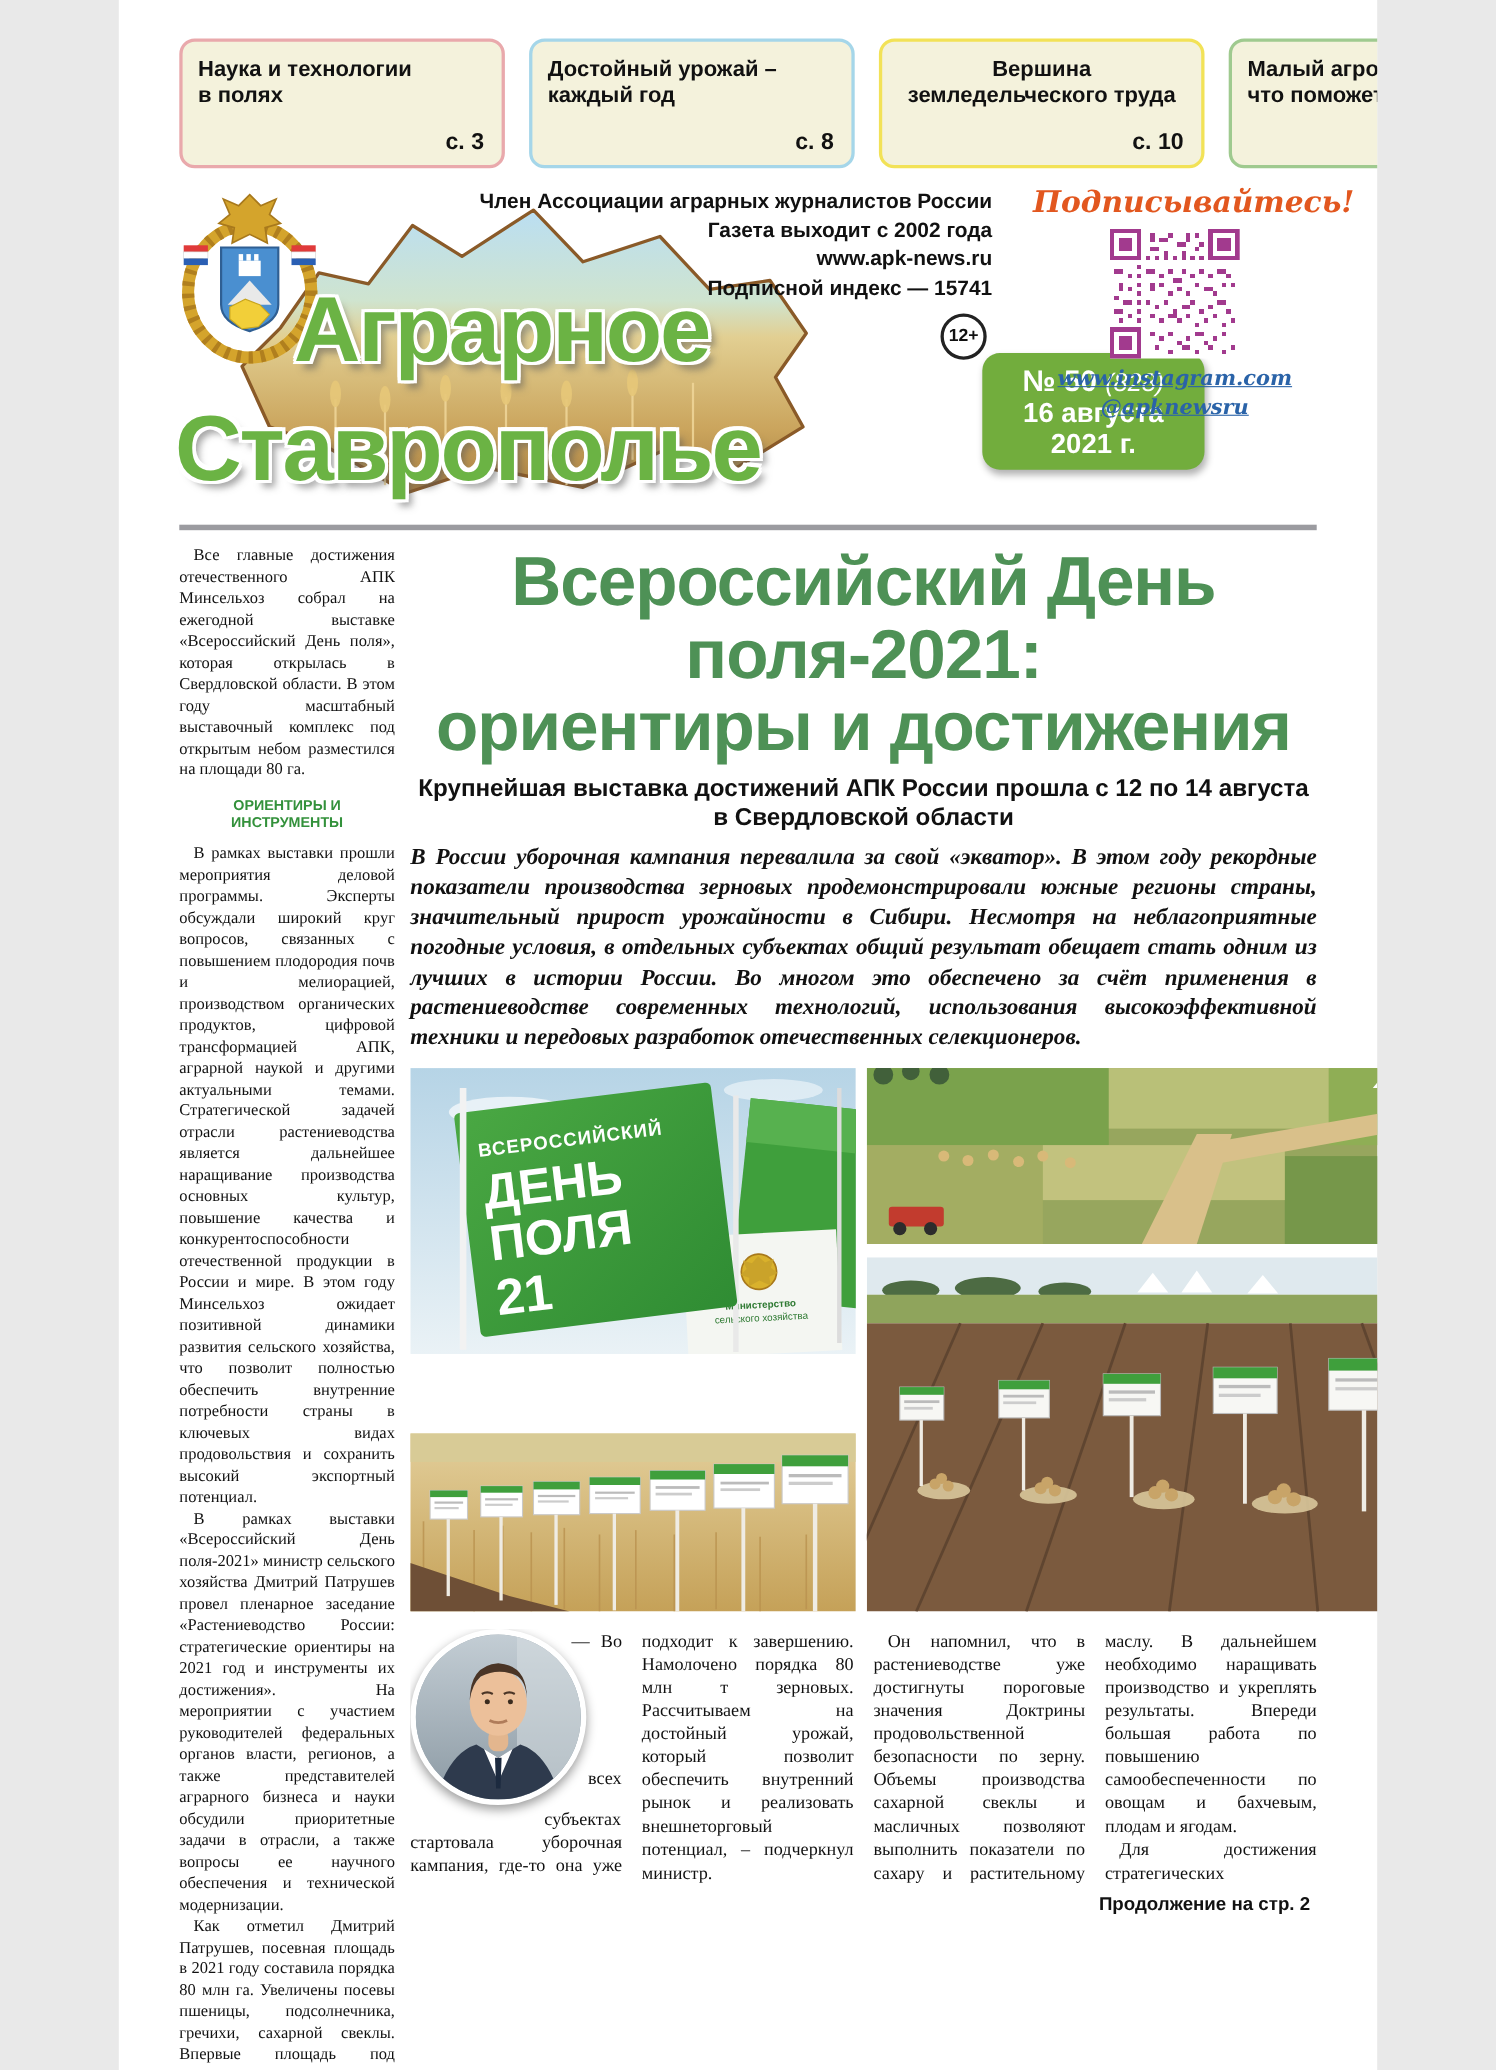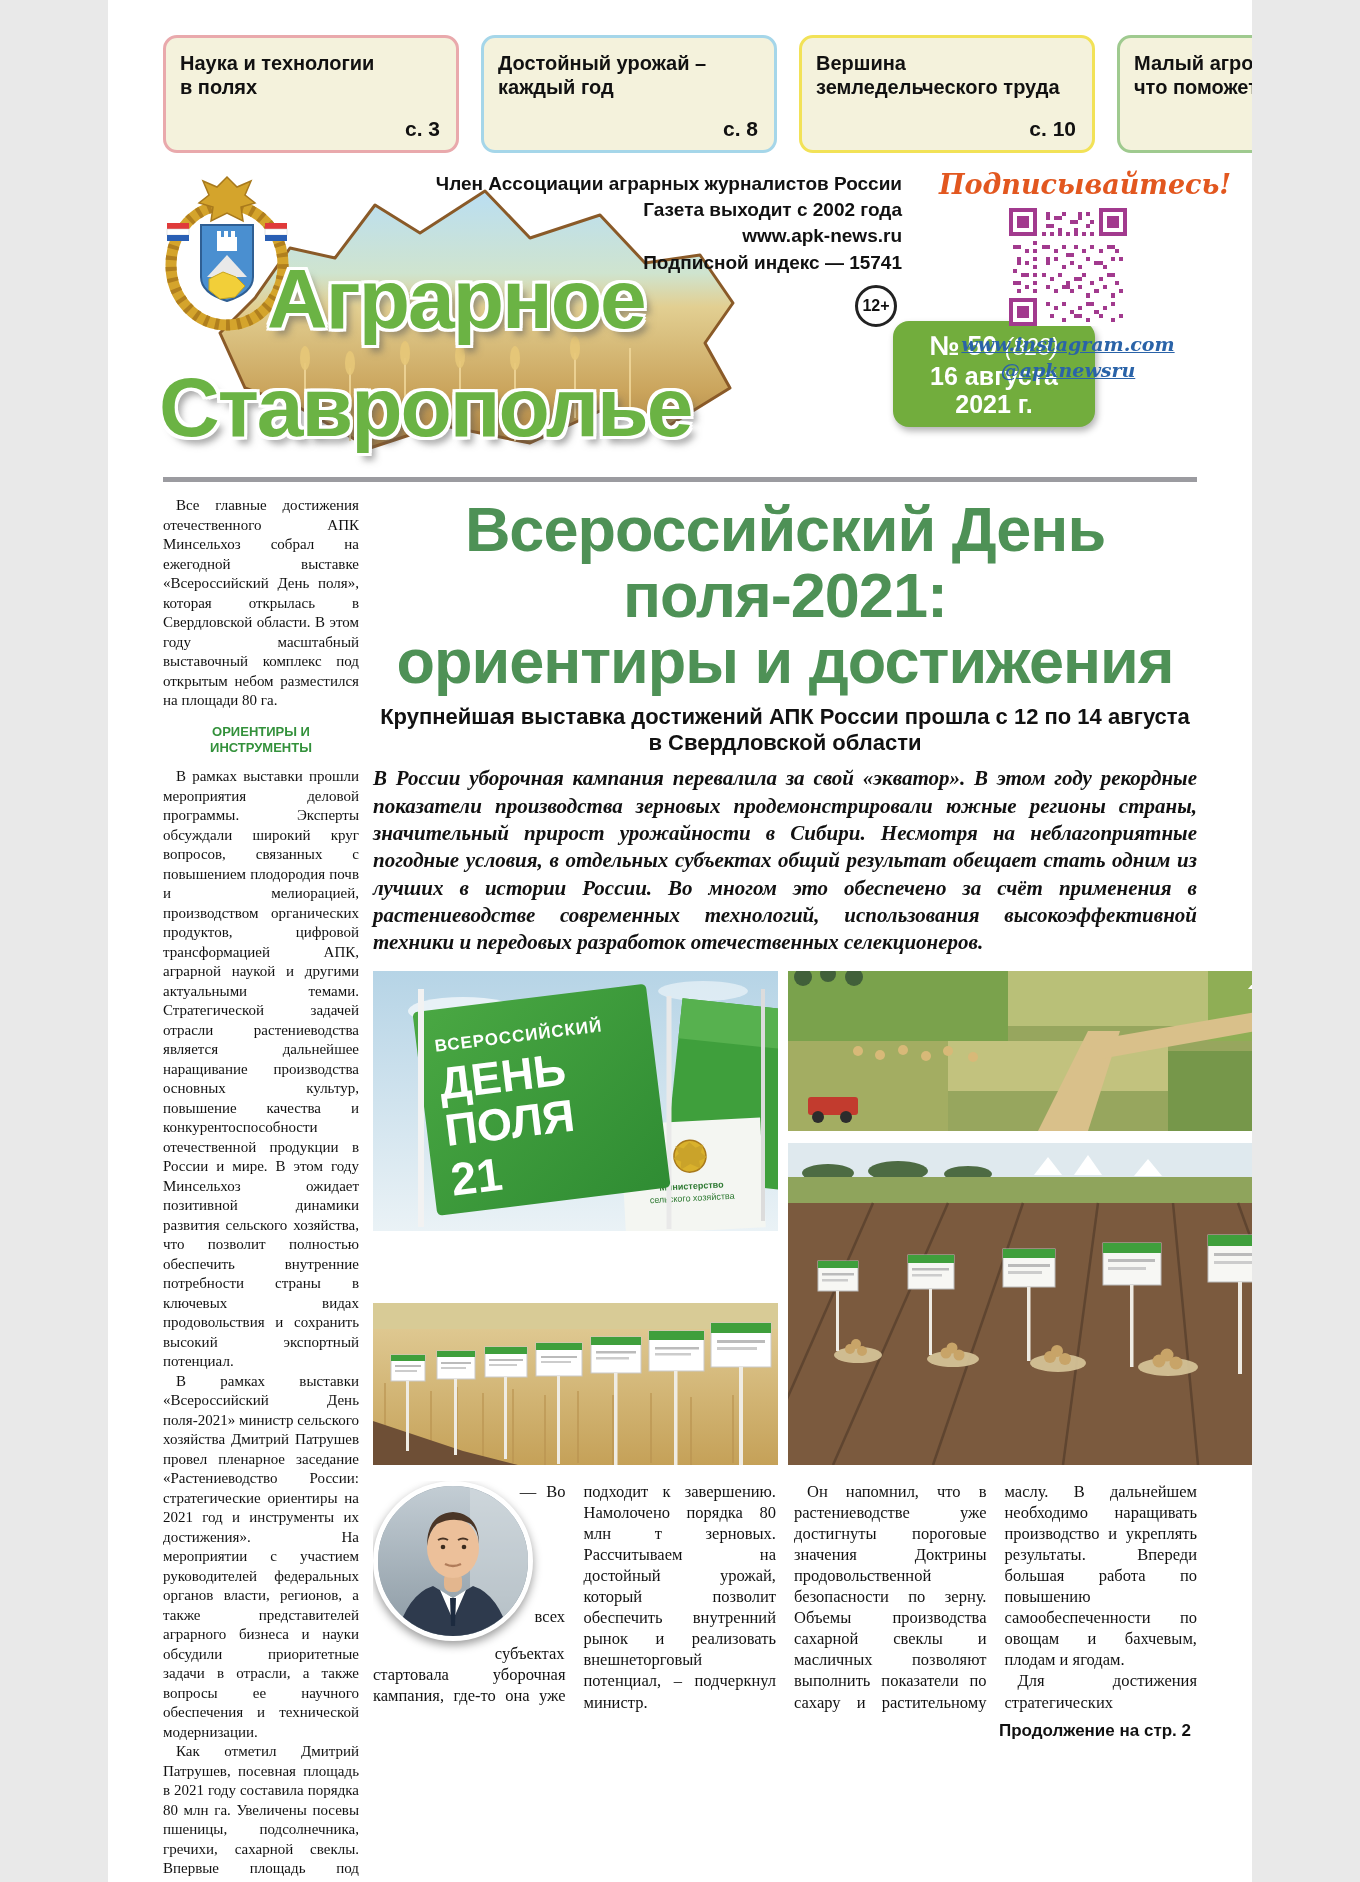--- a/index.html
+++ b/index.html
@@ -89,21 +89,21 @@
       </div>
       <div class="t-page">с. 3</div>
     </div>
     <div class="teaser" style="border-color: rgb(165, 214, 233);">
       <div>
         <span class="t-line">Достойный урожай –</span>
         <span class="t-line">каждый год</span>
       </div>
       <div class="t-page">с. 8</div>
     </div>
-    <div class="teaser" style="border-color: rgb(242, 226, 87);">
+    <div class="teaser" style="border-color: rgb(242, 226, 87); text-align: center;">
       <div>
         <span class="t-line">Вершина</span>
         <span class="t-line">земледельческого труда</span>
       </div>
       <div class="t-page">с. 10</div>
     </div>
     <div class="teaser" style="border-color: rgb(159, 202, 143);">
       <div>
         <span class="t-line">Малый агробизнес:</span>
         <span class="t-line">что поможет выжить</span>

